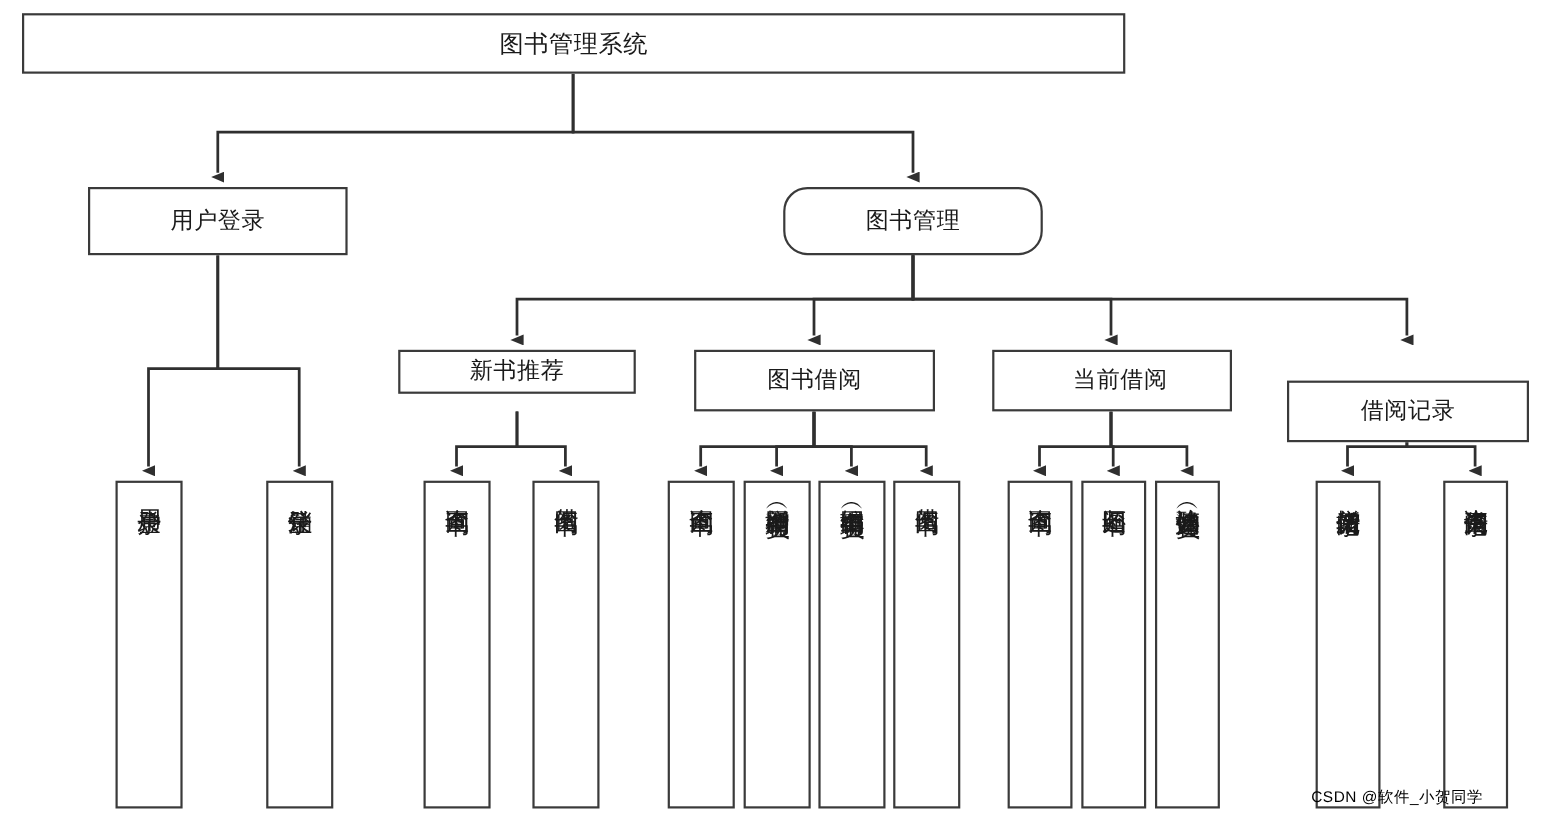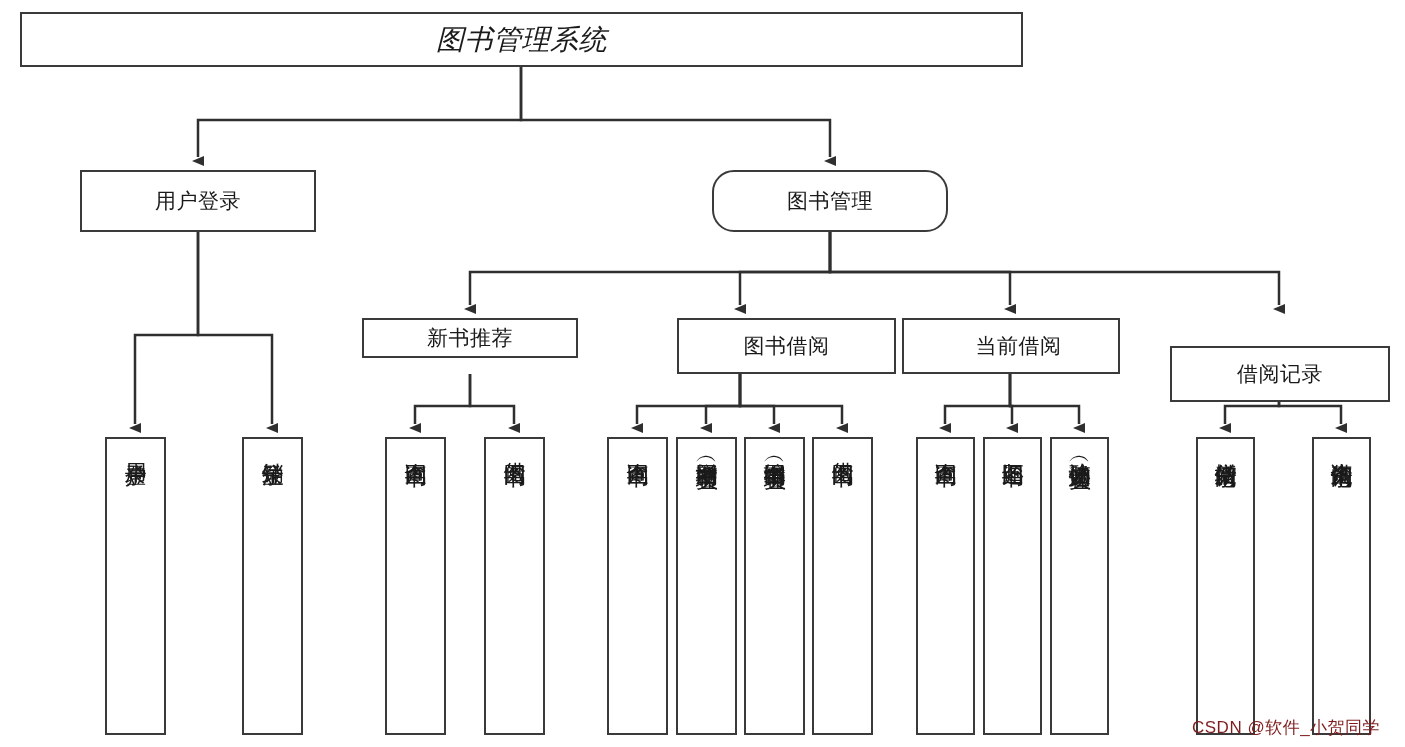--- a/index.html
+++ b/index.html
@@ -50,25 +50,25 @@
     padding-top: 6px;
   }
   .node.vertical .label {
     writing-mode: vertical-rl;
     text-orientation: upright;
     font-size: 22px;
     line-height: 1.12;
     letter-spacing: 1px;
     white-space: nowrap;
   }
-  .node.root .label { font-size: 28px; font-style: italic; }
+  .node.root .label { font-size: 22px; }
   .watermark {
     position: absolute;
-    color: #7f1d1d;
-    font-size: 17px;
+    color: #000000;
+    font-size: 14px;
     white-space: nowrap;
     pointer-events: none;
     letter-spacing: 0.5px;
   }
 </style>
 </head>
 <body>
 
 <div id="canvas">
   <svg class="edges" viewBox="0 0 1405 747" xmlns="http://www.w3.org/2000/svg">
@@ -105,21 +105,21 @@
       </div>
       <div class="node horizontal" style="left: 80px; top: 170px; width: 236px; height: 62px;">
         <span class="label">用户登录</span>
       </div>
       <div class="node horizontal" style="left: 712px; top: 170px; width: 236px; height: 62px; border-radius: 22px;">
         <span class="label">图书管理</span>
       </div>
       <div class="node horizontal" style="left: 362px; top: 318px; width: 216px; height: 40px;">
         <span class="label">新书推荐</span>
       </div>
-      <div class="node horizontal" style="left: 631px; top: 318px; width: 219px; height: 56px; margin-left: 46px;">
+      <div class="node horizontal" style="left: 631px; top: 318px; width: 219px; height: 56px;">
         <span class="label">图书借阅</span>
       </div>
       <div class="node horizontal" style="left: 902px; top: 318px; width: 218px; height: 56px; padding-left: 15px;">
         <span class="label">当前借阅</span>
       </div>
       <div class="node horizontal" style="left: 1170px; top: 318px; width: 220px; height: 56px; margin-top: 28px;">
         <span class="label">借阅记录</span>
       </div>
       <div class="node vertical" style="left: 105px; top: 437px; width: 61px; height: 298px;">
         <span class="label">用户登录</span>

